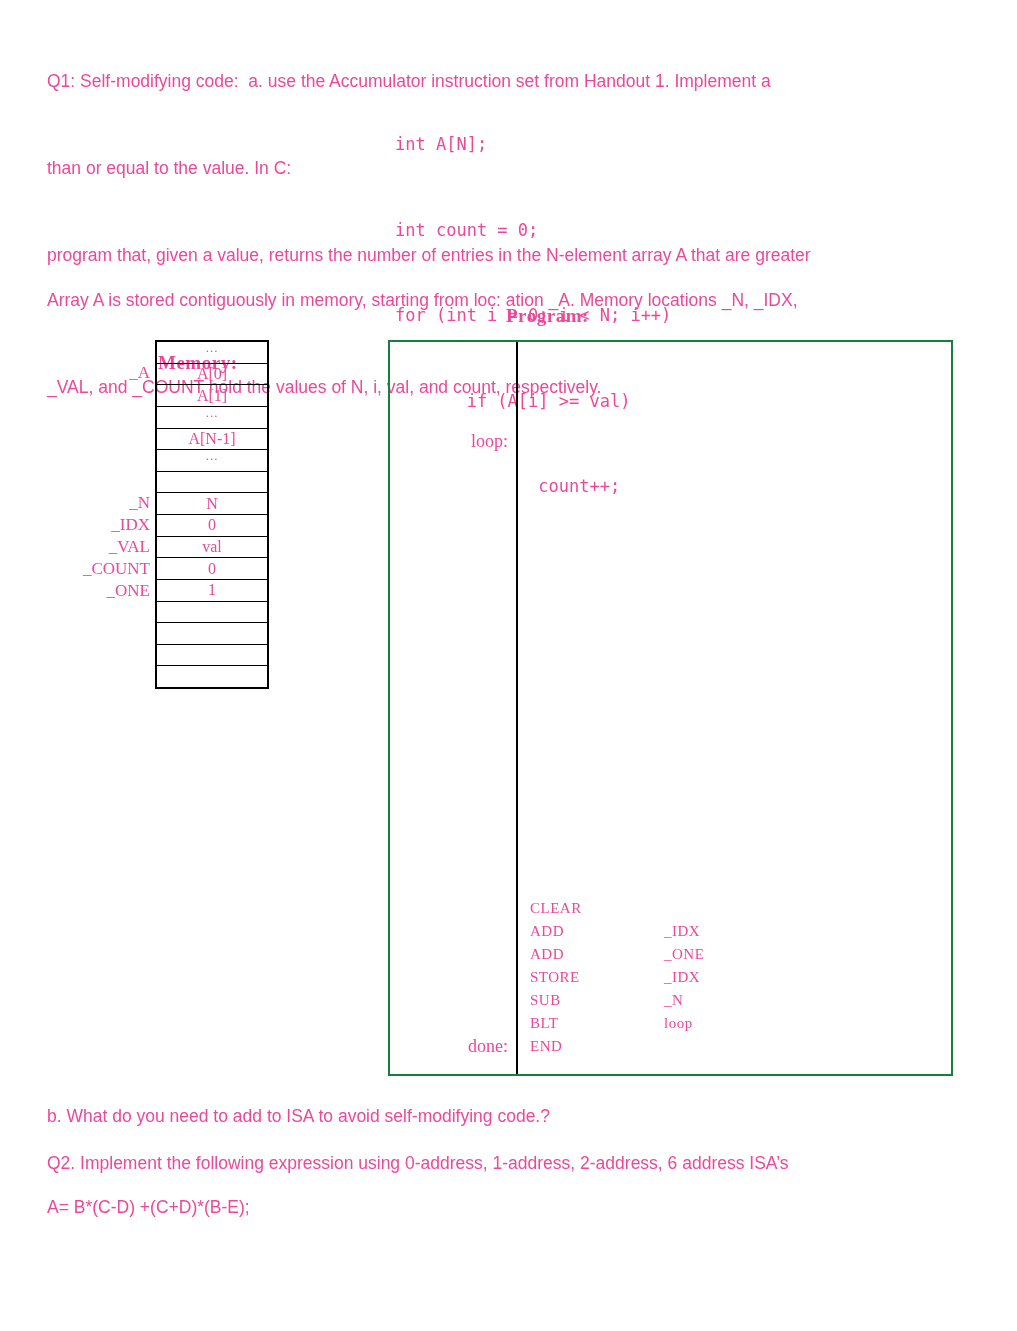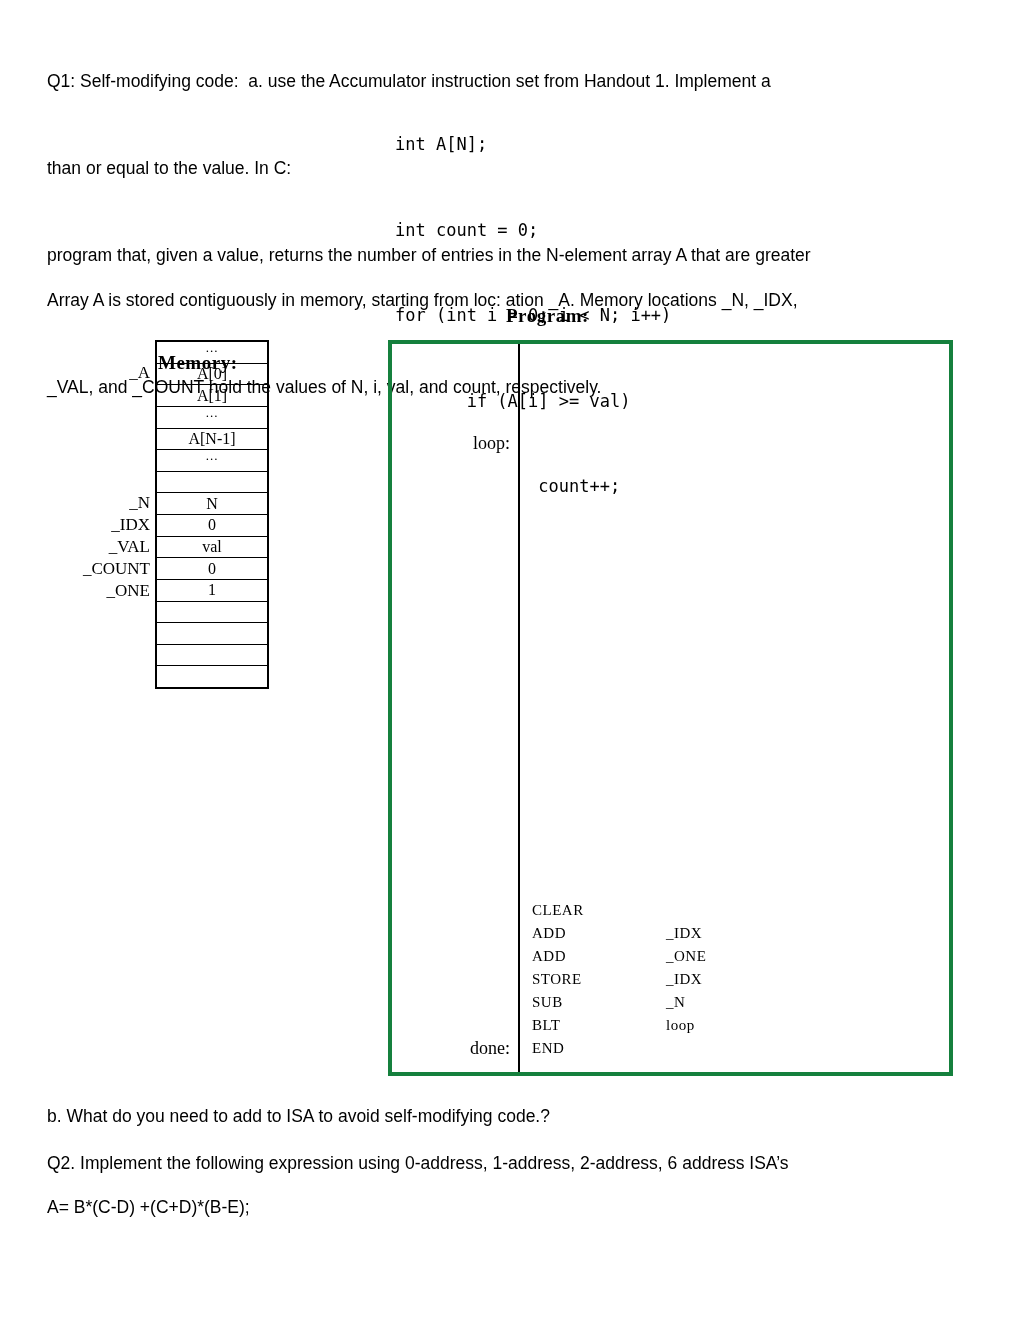--- a/index.html
+++ b/index.html
@@ -2,21 +2,21 @@
 <html><head>
 <meta charset="utf-8">
 <style>
   * { margin: 0; padding: 0; box-sizing: border-box; }
   html, body { background: #ffffff; }
   .page {
     position: relative;
     width: 1017px;
     height: 1331px;
     background: #ffffff;
-    color: #000000;
+    color: #ec4899;
     font-family: "Liberation Sans", sans-serif;
     overflow: hidden;
   }
   .abs { position: absolute; }
   .body-text { font-size: 17.5px; line-height: 29px; white-space: pre-wrap; }
   .line { white-space: pre; }
   .code {
     font-family: "DejaVu Sans Mono", monospace;
     font-size: 17px;
     line-height: 28.5px;
@@ -55,21 +55,21 @@
     font-family: "Liberation Serif", serif;
     font-size: 17px;
     height: 22px;
     line-height: 22px;
     left: 42px;
   }
   
   .program-box {
     left: 388px; top: 340px;
     width: 565px; height: 736px;
-    border: 4px solid #15803d;
+    border: 2px solid #15803d;
   }
   .program-divider {
     position: absolute;
     left: 126px; top: 0; bottom: 0;
     width: 2px;
     background: #000;
   }
   .col-label {
     position: absolute;
     left: 0; width: 118px;

